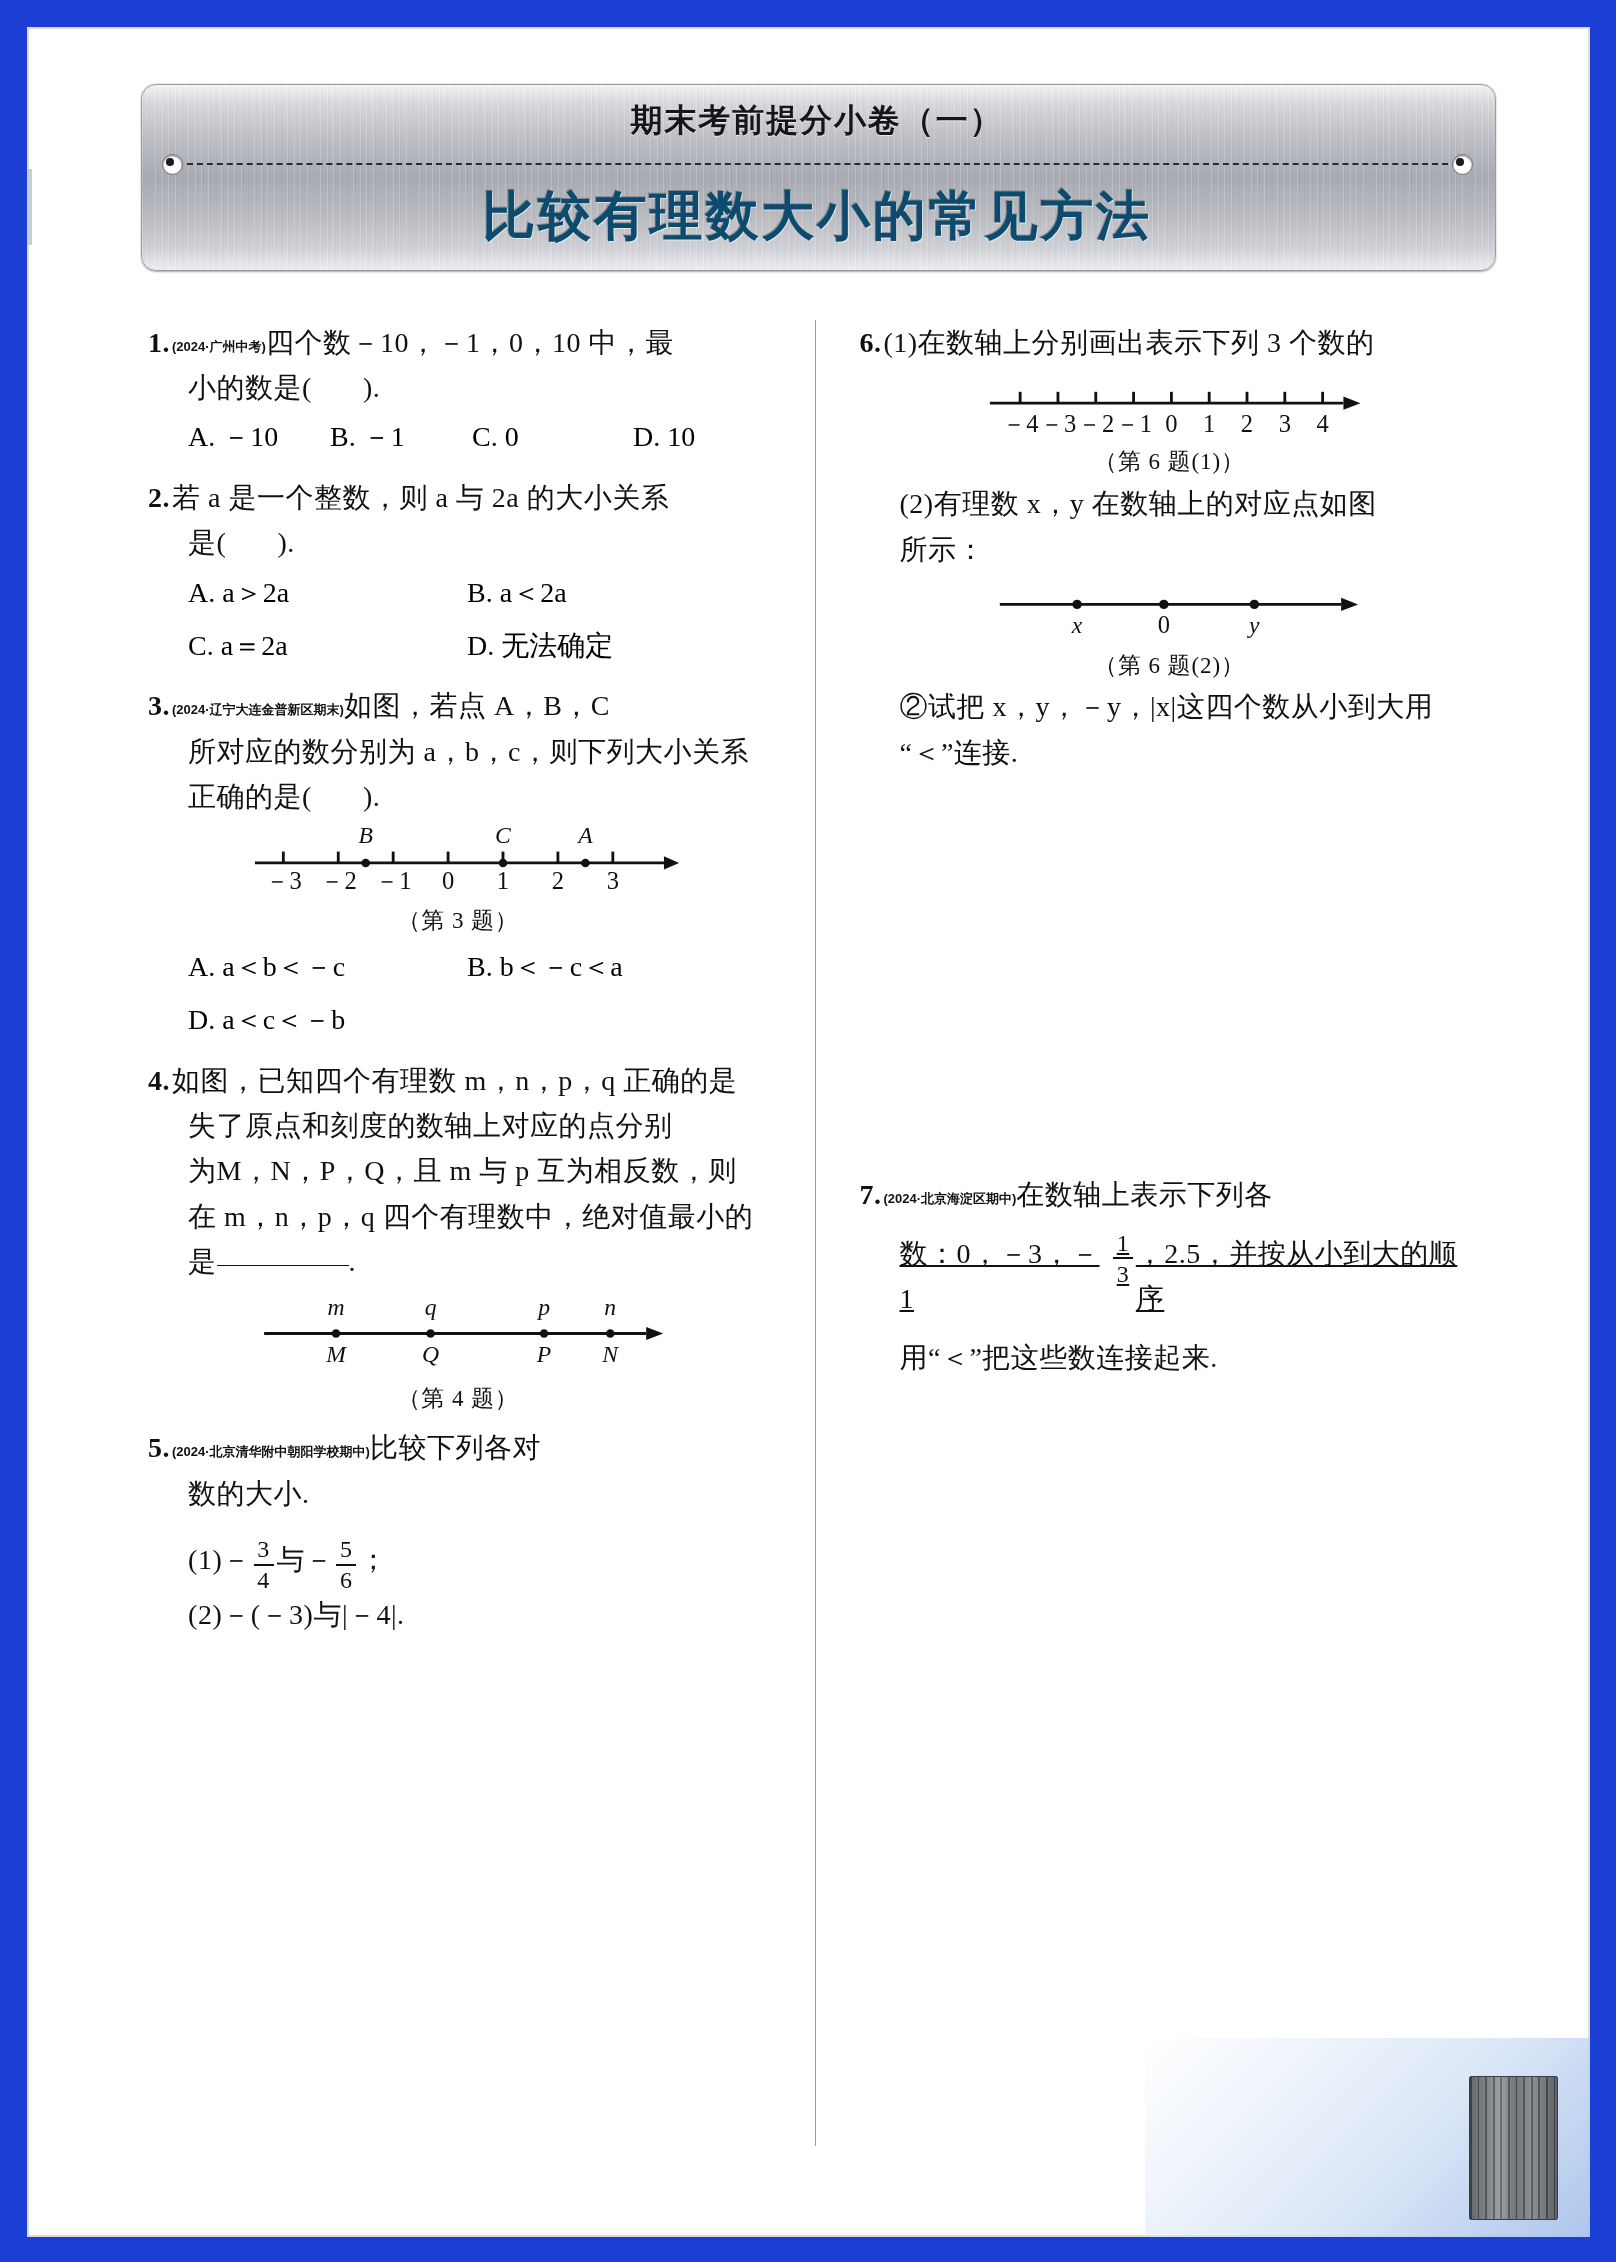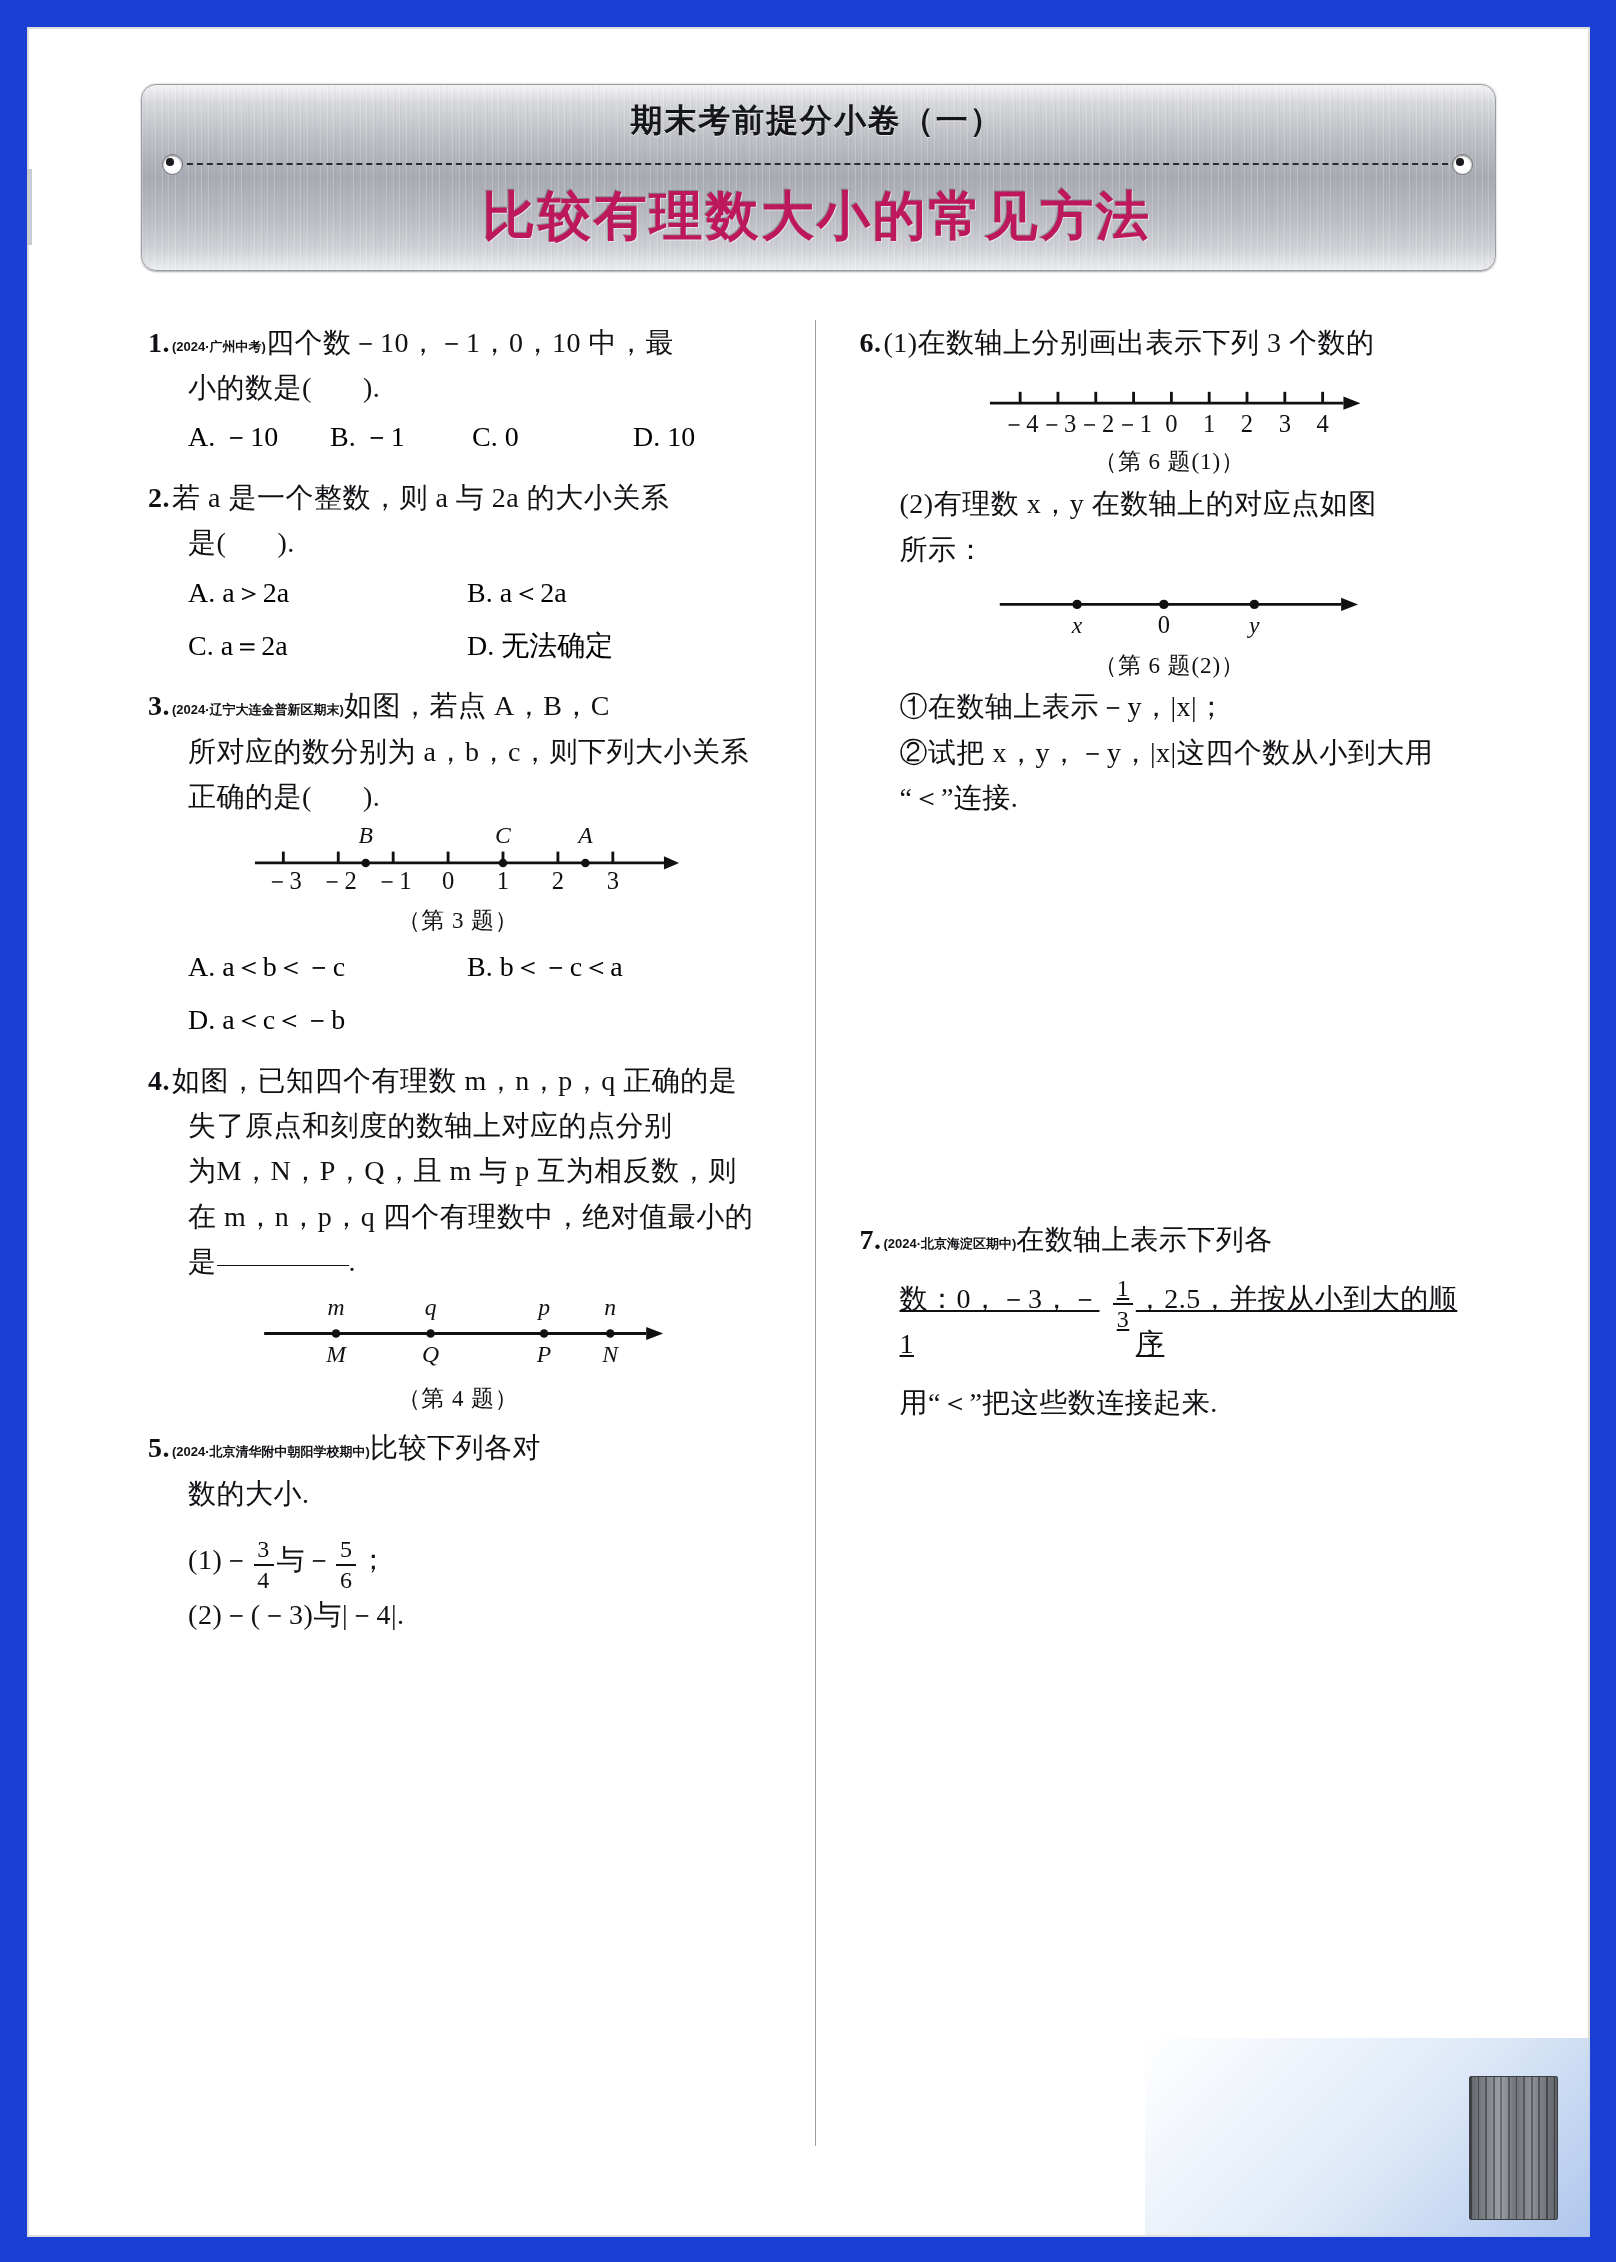--- a/index.html
+++ b/index.html
@@ -59,21 +59,21 @@
   }
   .hdr-hole.l{ left:21px; }
   .hdr-hole.r{ right:21px; }
   .hdr-hole i{
     position:absolute; left:3.8px; top:3.8px; width:7.6px; height:7.6px;
     border-radius:50%; background:#1a1b1f;
   }
   .hdr-title{
     position:absolute; top:97px; left:0; width:100%;
     text-align:center; z-index:3;
-    font-size:53px; font-weight:700; letter-spacing:2.8px; color:#be185d;
+    font-size:53px; font-weight:700; letter-spacing:2.8px; color:#0c4a6e;
     font-family:"Liberation Sans","DejaVu Sans",sans-serif;
     text-shadow:0.9px 0.9px 0 rgba(255,255,255,.55), -0.9px -0.9px 0 rgba(0,0,0,.25);
   }
   
   .cols{
     position:absolute; left:114px; top:293px; width:1353px; height:1845px;
   }
   .divider{
     position:absolute; left:674px; top:0; width:0.9px; height:1826px;
     background:#9b9b9b;
@@ -382,21 +382,20 @@
             <circle class="pt" cx="112" cy="28" r="5"></circle>
             <circle class="pt" cx="204" cy="28" r="5"></circle>
             <circle class="pt" cx="300" cy="28" r="5"></circle>
             <text class="lbl-i" x="112" y="58">x</text>
             <text class="lbl" x="204" y="58">0</text>
             <text class="lbl-i" x="300" y="58">y</text>
           </svg>
           <div class="figcap">（第 6 题(2)）</div>
         </div>
 
-        <div class="qline indent">①在数轴上表示－y，|x|；</div>
         <div class="qline indent">②试把 x，y，－y，|x|这四个数从小到大用</div>
         <div class="qline indent">“＜”连接.</div>
       </div>
 
       <div class="q" style="margin-top:397px;">
         <div class="qline">
           <span class="qnum">7.</span>
           <span class="qbody">
             <span class="src">(2024·北京海淀区期中)</span><span>在数轴上表示下列各</span>
           </span>

